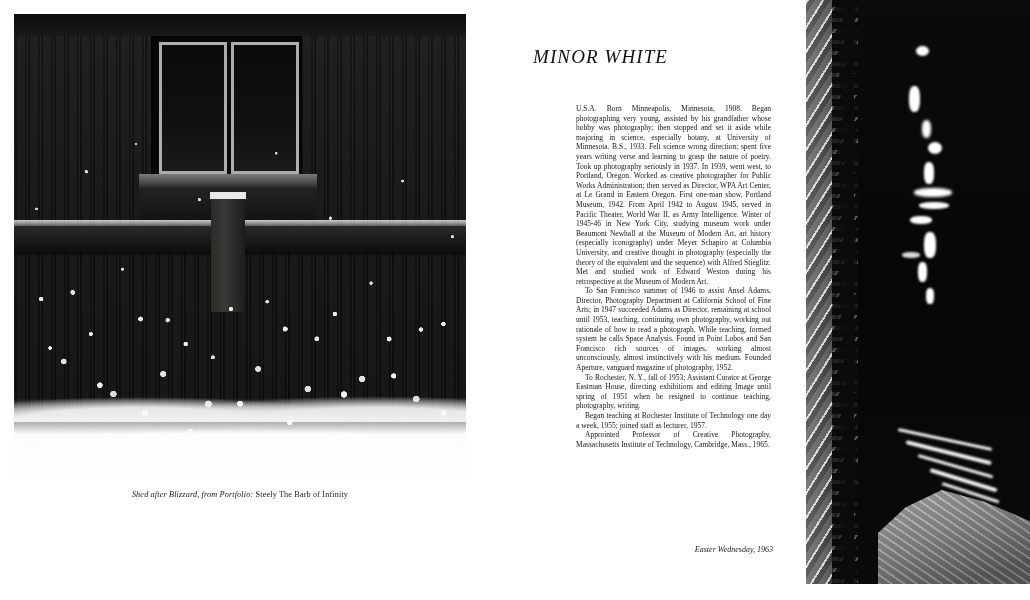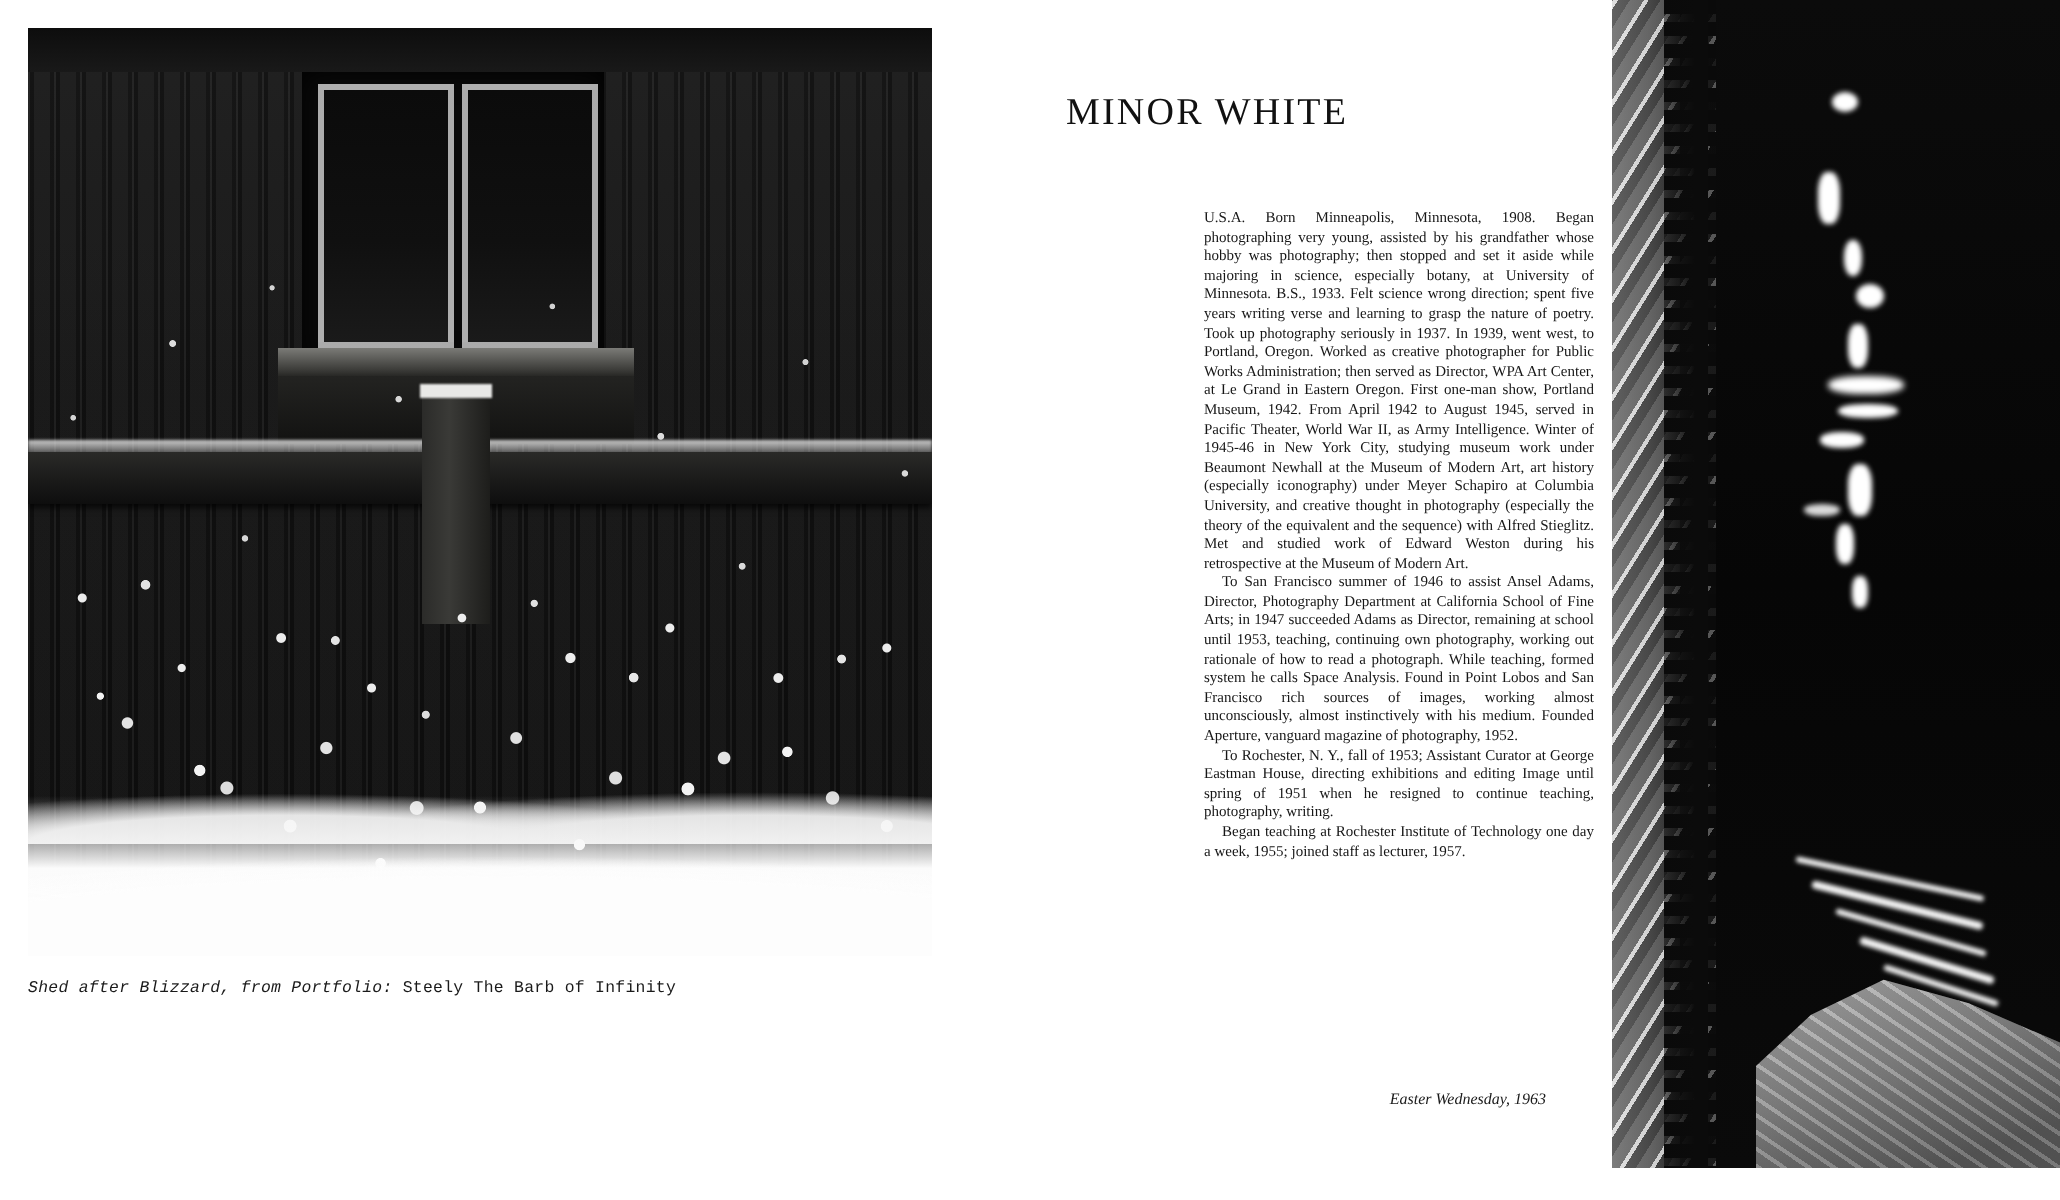--- a/index.html
+++ b/index.html
@@ -135,35 +135,36 @@
       radial-gradient(circle at 65% 66%, #efefef 3px, transparent 3.5px),
       radial-gradient(circle at 71% 36%, #fff 2px, transparent 2.5px),
       radial-gradient(circle at 77% 62%, #f5f5f5 2.9px, transparent 3.4px),
       radial-gradient(circle at 83% 46%, #fff 2.2px, transparent 2.7px),
       radial-gradient(circle at 89% 70%, #ececec 3.1px, transparent 3.6px),
       radial-gradient(circle at 95% 40%, #fff 2px, transparent 2.5px);
     opacity:.92;
   }
   .caption-left{
     position:absolute;left:14px;top:490px;width:452px;
-    font-size:8.2px;letter-spacing:.15px;color:#1a1a1a;font-family:Liberation Mono, monospace;
+    text-align:center;font-size:8.2px;letter-spacing:.15px;color:#1a1a1a;
   }
   .caption-left .ital{font-style:italic;}
 
   
   .center-col{
     position:absolute;left:533px;top:46px;width:240px;
   }
   .headline{
     font-size:19px;letter-spacing:1.1px;color:#111;
     font-weight:400;margin:0 0 36px 0;
     font-family:"Liberation Serif", serif;
+    font-style:italic;
   }
   .bio{
-    width:195px;margin-left:69px;
+    width:195px;margin-left:43px;
     font-size:7.5px;line-height:9.6px;
     text-align:justify;color:#161616;
     hyphens:auto;
   }
   .bio p{margin:0;text-indent:9px;}
   .bio p.first{text-indent:0;}
   .caption-right{
     position:absolute;left:533px;top:545px;width:240px;
     text-align:right;font-size:8px;font-style:italic;color:#1a1a1a;
     padding-right:6px;
@@ -268,20 +269,21 @@
     <span class="ital">Shed after Blizzard, from Portfolio:</span><span> Steely The Barb of Infinity</span>
   </div>
 
   <div class="center-col">
     <h1 class="headline">MINOR WHITE</h1>
     <div class="bio">
       <p class="first">U.S.A. Born Minneapolis, Minnesota, 1908. Began photographing very young, assisted by his grandfather whose hobby was photography; then stopped and set it aside while majoring in science, especially botany, at University of Minnesota. B.S., 1933. Felt science wrong direction; spent five years writing verse and learning to grasp the nature of poetry. Took up photography seriously in 1937. In 1939, went west, to Portland, Oregon. Worked as creative photographer for Public Works Administration; then served as Director, WPA Art Center, at Le Grand in Eastern Oregon. First one-man show, Portland Museum, 1942. From April 1942 to August 1945, served in Pacific Theater, World War II, as Army Intelligence. Winter of 1945-46 in New York City, studying museum work under Beaumont Newhall at the Museum of Modern Art, art history (especially iconography) under Meyer Schapiro at Columbia University, and creative thought in photography (especially the theory of the equivalent and the sequence) with Alfred Stieglitz. Met and studied work of Edward Weston during his retrospective at the Museum of Modern Art.</p>
       <p>To San Francisco summer of 1946 to assist Ansel Adams, Director, Photography Department at California School of Fine Arts; in 1947 succeeded Adams as Director, remaining at school until 1953, teaching, continuing own photography, working out rationale of how to read a photograph. While teaching, formed system he calls Space Analysis. Found in Point Lobos and San Francisco rich sources of images, working almost unconsciously, almost instinctively with his medium. Founded Aperture, vanguard magazine of photography, 1952.</p>
       <p>To Rochester, N. Y., fall of 1953; Assistant Curator at George Eastman House, directing exhibitions and editing Image until spring of 1951 when he resigned to continue teaching, photography, writing.</p>
       <p>Began teaching at Rochester Institute of Technology one day a week, 1955; joined staff as lecturer, 1957.</p>
+      <p>Approinted Professor of Creative Photography, Massachusetts Institute of Technology, Cambridge, Mass., 1965.</p>
     </div>
   </div>
 
   <div class="caption-right">Easter Wednesday, 1963</div>
 
   <div class="plate-right">
     <div class="pr-dark"></div>
     <div class="pr-rock"></div>
     <div class="pr-striae"></div>
     <div class="pr-ragged"></div>

